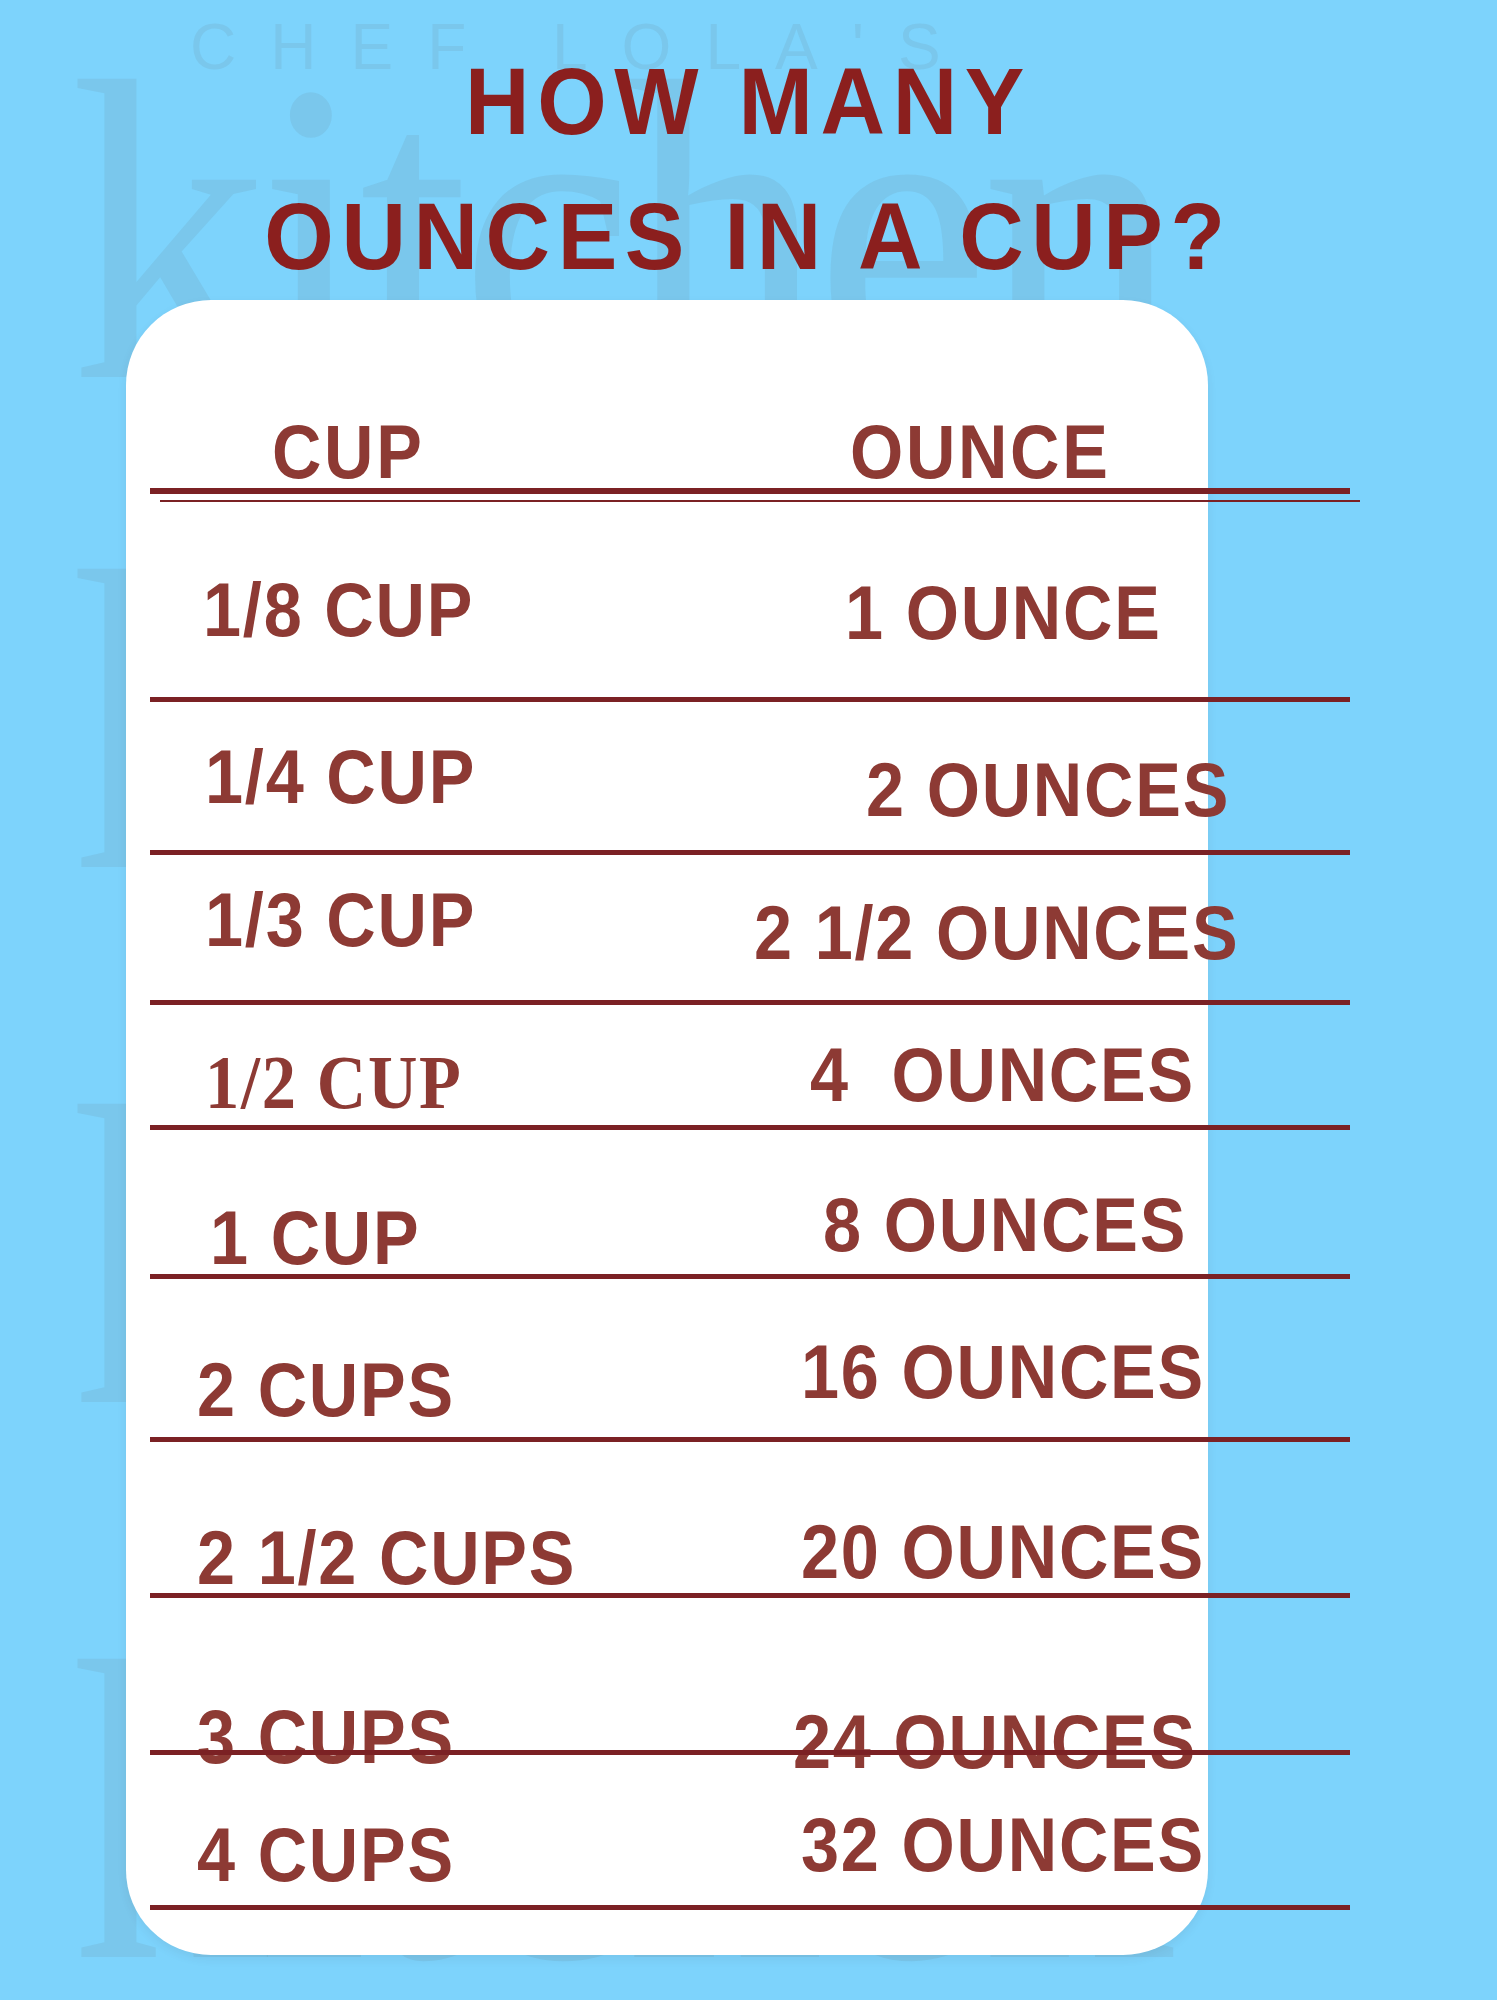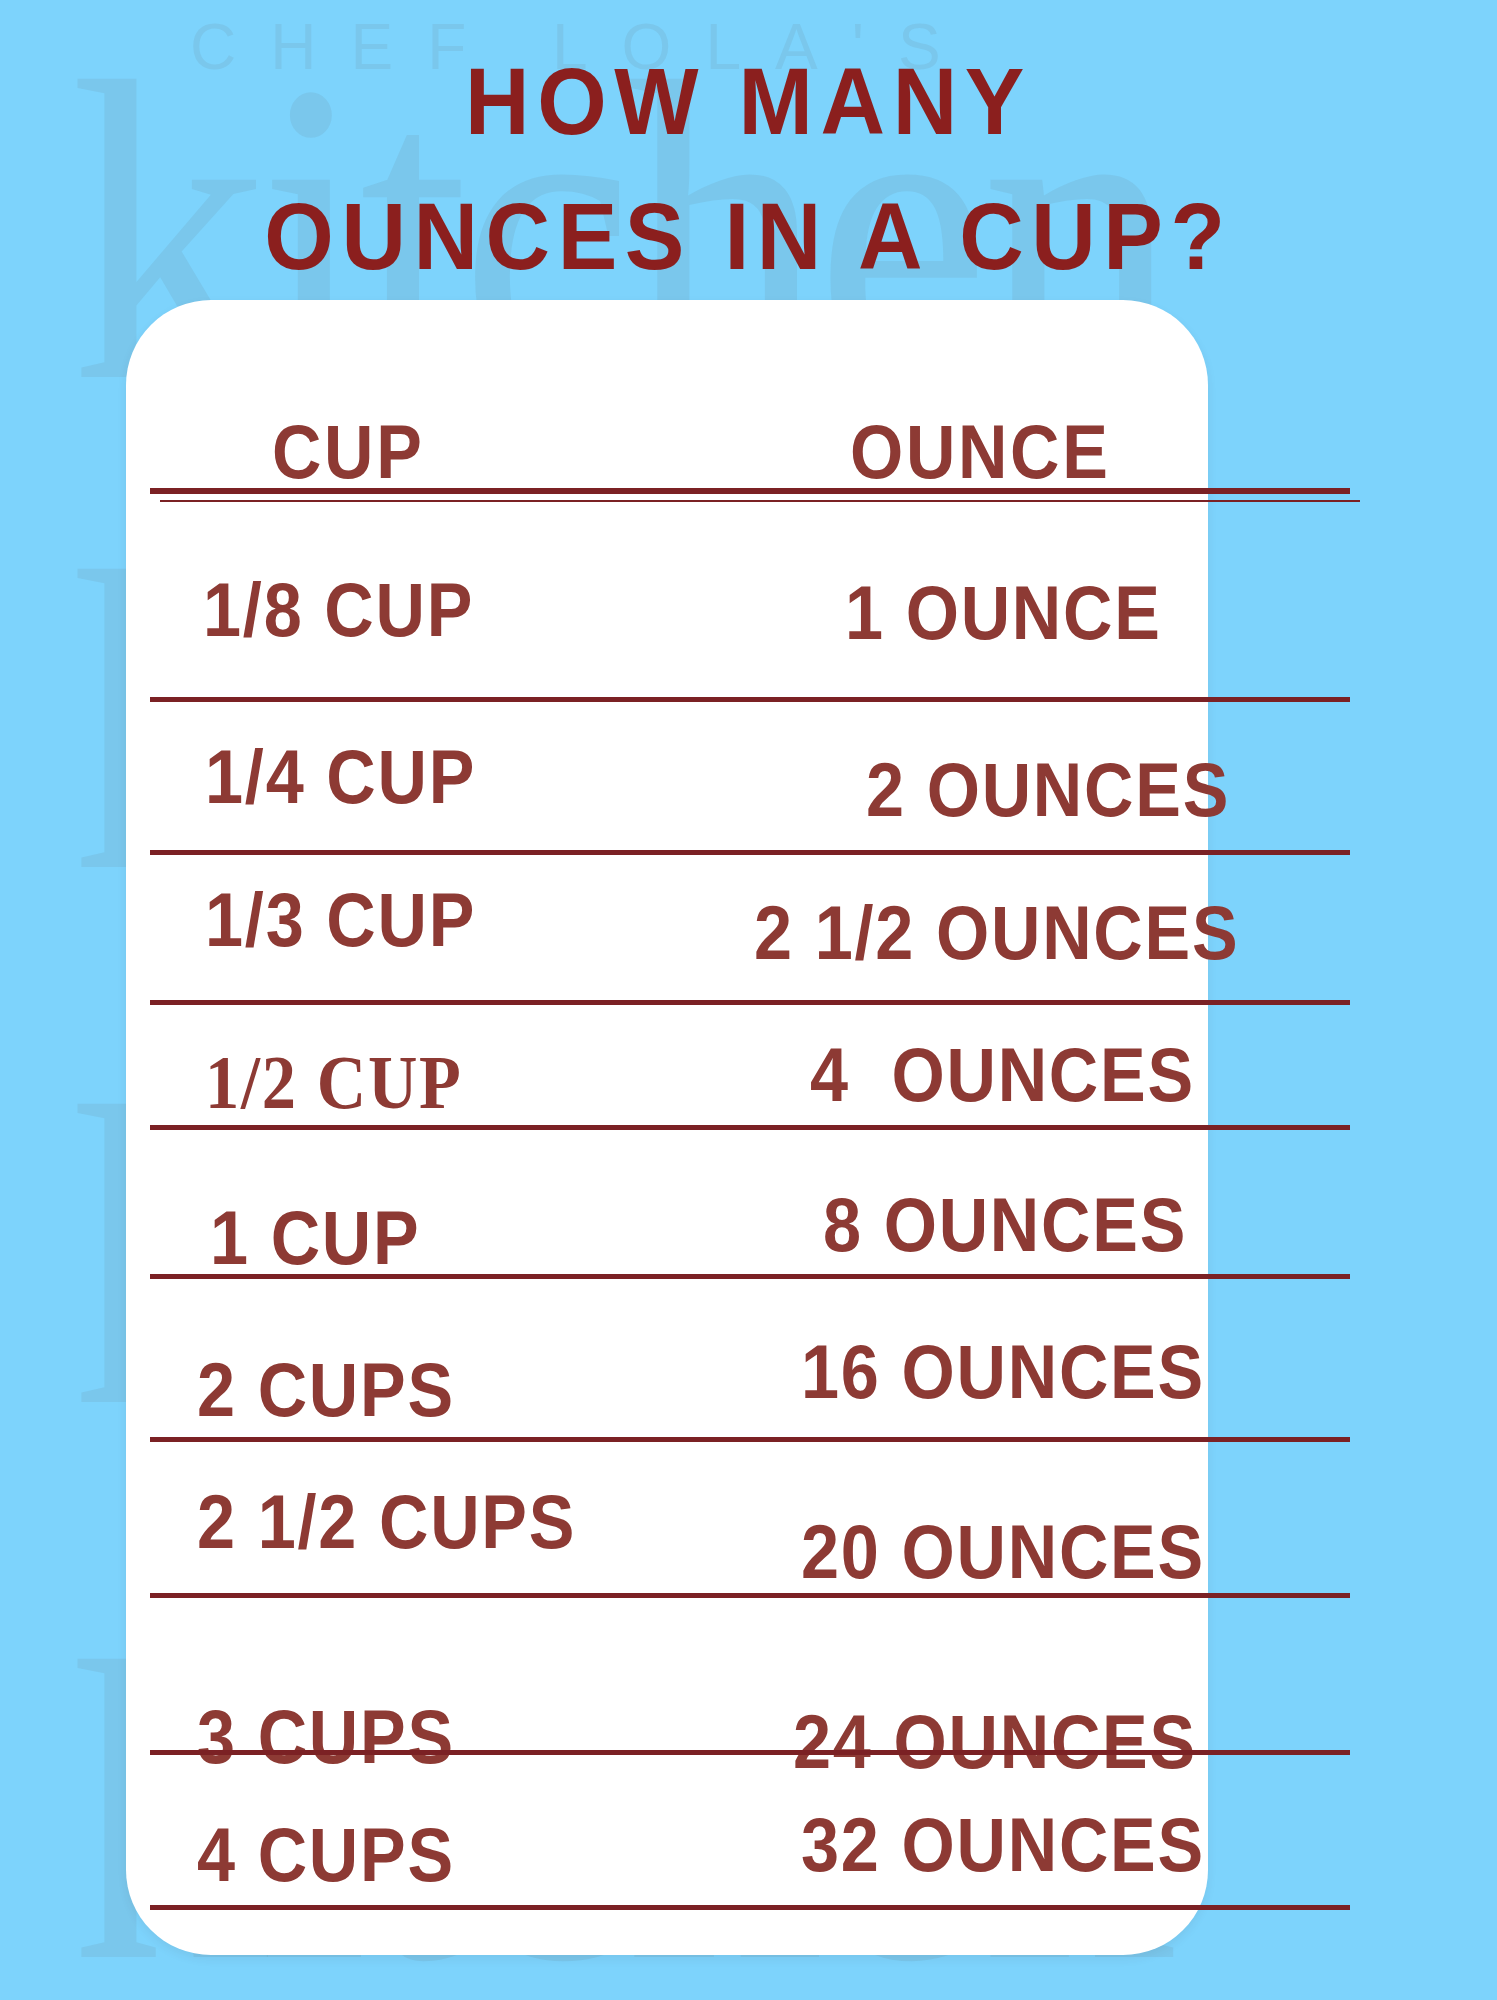--- a/index.html
+++ b/index.html
@@ -100,21 +100,21 @@
         <div class="sep" style="top: 700px;"></div>
         <div class="cell" style="left: 79px; top: 744px; font-family: Liberation Serif, serif;"><span class="ctext">1/2 CUP</span></div>
         <div class="cell" style="left: 684px; top: 737px;"><span class="ctext">4  OUNCES</span></div>
         <div class="sep" style="top: 825px;"></div>
         <div class="cell" style="left: 84px; top: 900px;"><span class="ctext">1 CUP</span></div>
         <div class="cell" style="left: 697px; top: 887px;"><span class="ctext">8 OUNCES</span></div>
         <div class="sep" style="top: 974px;"></div>
         <div class="cell" style="left: 71px; top: 1052px;"><span class="ctext">2 CUPS</span></div>
         <div class="cell" style="left: 675px; top: 1034px; text-align: center;"><span class="ctext">16 OUNCES</span></div>
         <div class="sep" style="top: 1137px;"></div>
-        <div class="cell" style="left: 71px; top: 1184px;"><span class="ctext">2 1/2 CUPS</span></div>
+        <div class="cell" style="left: 71px; top: 1220px;"><span class="ctext">2 1/2 CUPS</span></div>
         <div class="cell" style="left: 675px; top: 1214px;"><span class="ctext">20 OUNCES</span></div>
         <div class="sep" style="top: 1293px;"></div>
         <div class="cell" style="left: 71px; top: 1367px; margin-top: 32px;"><span class="ctext">3 CUPS</span></div>
         <div class="cell" style="left: 667px; top: 1364px; margin-top: 40px;"><span class="ctext">24 OUNCES</span></div>
         <div class="sep" style="top: 1450px;"></div>
         <div class="cell" style="left: 71px; top: 1517px;"><span class="ctext">4 CUPS</span></div>
         <div class="cell" style="left: 675px; top: 1507px;"><span class="ctext">32 OUNCES</span></div>
         <div class="sep" style="top: 1605px;"></div>
       </div>
   </div>

